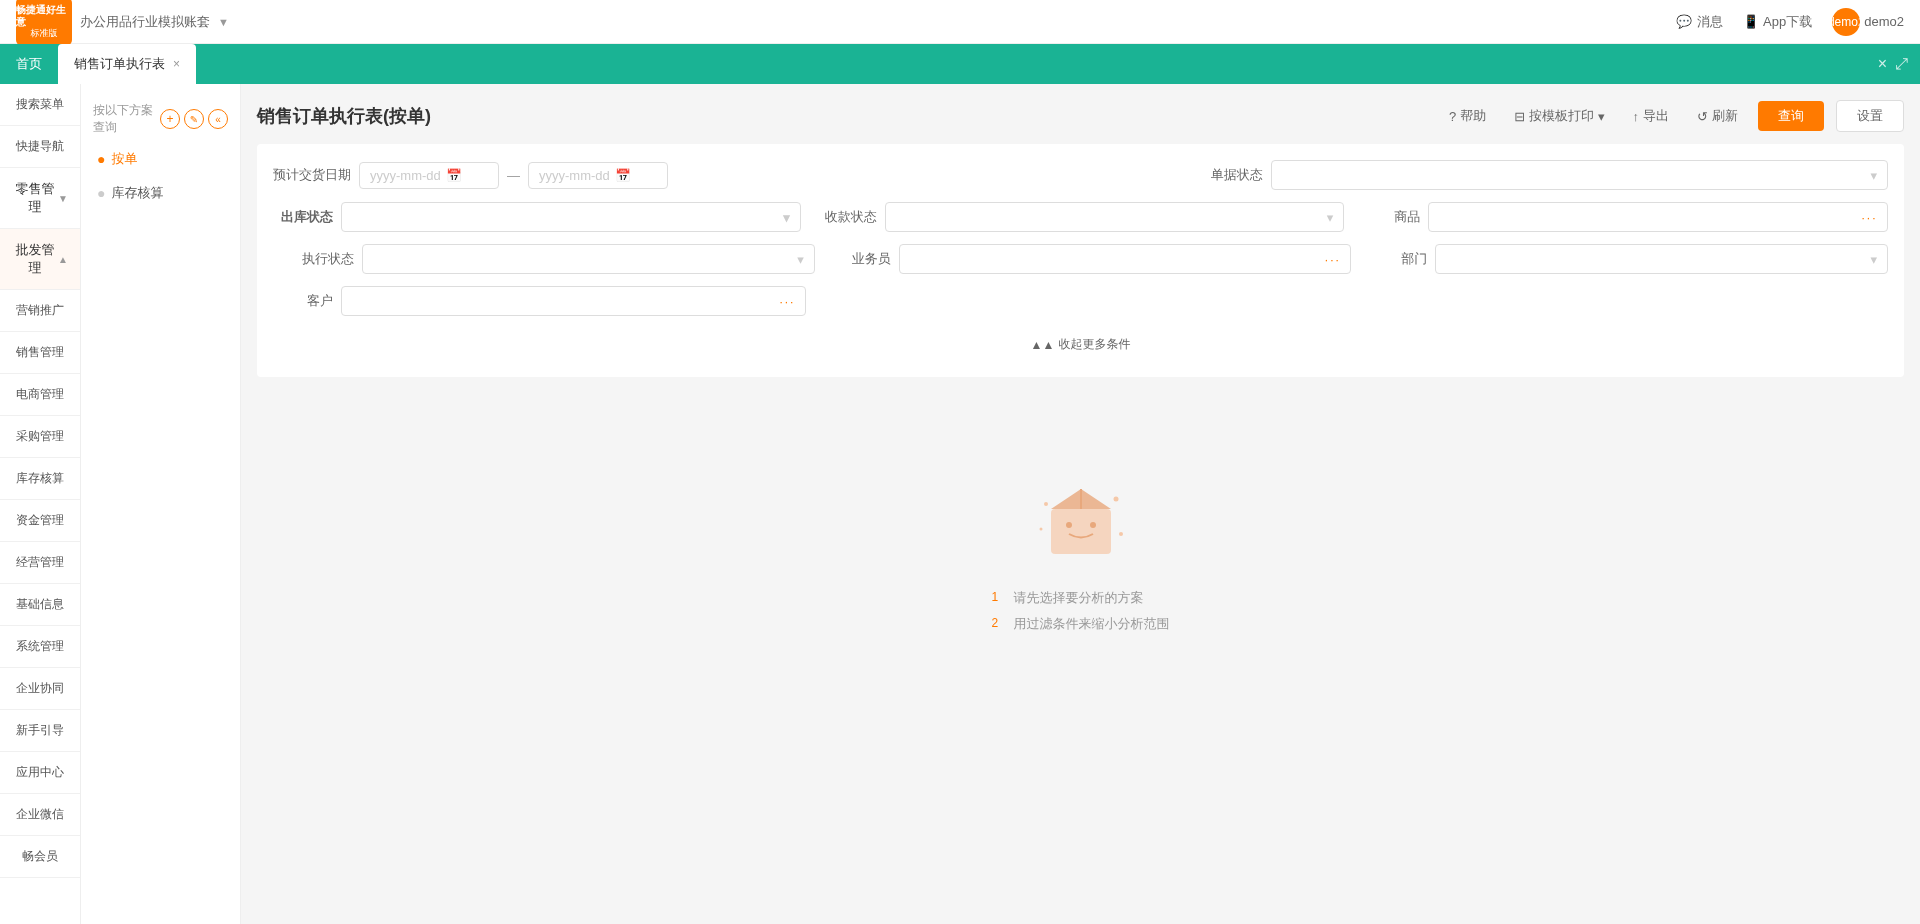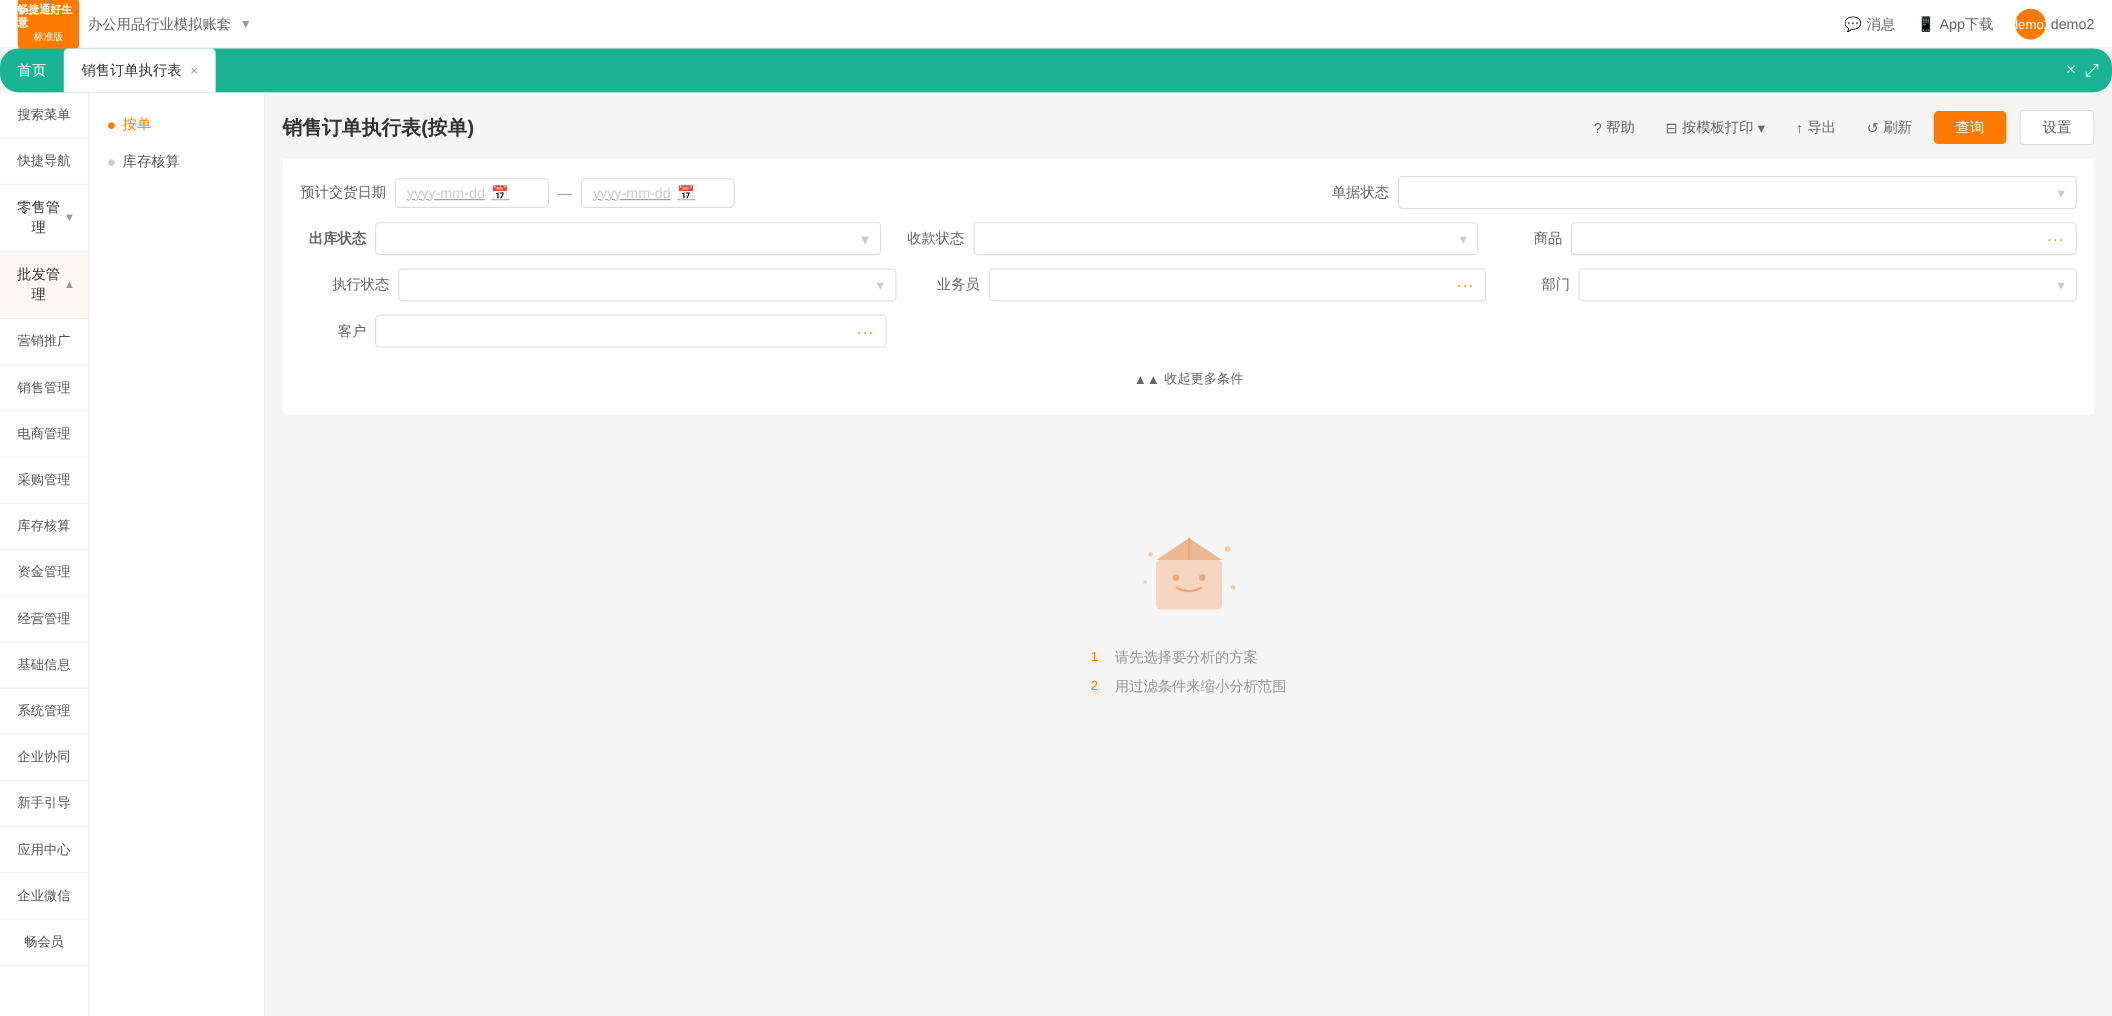--- a/index.html
+++ b/index.html
@@ -30,21 +30,20 @@
     .avatar { width: 28px; height: 28px; border-radius: 50%; background: #ff7a00; display: flex; align-items: center; justify-content: center; color: #fff; font-size: 12px; overflow: hidden; }
 
     
     .tab-bar {
       background: #1ab394;
       height: 40px;
       display: flex;
       align-items: center;
       padding: 0 0 0 0;
       flex-shrink: 0;
-      border-radius: 17px;
     }
     .tab-item {
       height: 40px;
       display: flex;
       align-items: center;
       padding: 0 16px;
       cursor: pointer;
       font-size: 13px;
       color: rgba(255,255,255,0.85);
       position: relative;
@@ -184,21 +183,20 @@
       cursor: pointer;
       min-height: 30px;
     }
     .filter-control .caret { color: #ccc; }
     .filter-control .dots { color: #ff7a00; letter-spacing: 1px; }
     .date-input {
       border: 1px solid #ddd; border-radius: 4px; padding: 5px 10px;
       font-size: 13px; color: #999; background: #fff;
       display: flex; align-items: center; gap: 6px; cursor: pointer;
       min-width: 140px;
-      text-decoration: underline;
     }
     .date-sep { color: #999; }
 
     
     .date-pills { display: flex; align-items: center; gap: 4px; }
     .date-pill {
       padding: 2px 8px; border-radius: 12px; font-size: 12px;
       cursor: pointer; color: #666; background: #f5f5f5;
     }
     .date-pill.active { background: #ff7a00; color: #fff; }
@@ -333,20 +331,28 @@
       <span>企业微信</span>
     </div>
     <div class="sidebar-item">
       <span>畅会员</span>
     </div>
   </div>
 
   <div class="content-panel">
 
     <div class="sub-menu">
+      <div class="sub-menu-header">
+        <span class="sub-menu-label">按以下方案查询</span>
+        <div class="sub-menu-actions">
+          <div class="icon-circle">+</div>
+          <div class="icon-circle" style="font-size:10px;">✎</div>
+          <div class="icon-circle" style="font-size:10px;">«</div>
+        </div>
+      </div>
       <div class="sub-menu-item active">
         <span style="color:#ff7a00; font-size:14px;">●</span>
         <span>按单</span>
       </div>
       <div class="sub-menu-item">
         <span style="color:#ccc; font-size:14px;">●</span>
         <span>库存核算</span>
       </div>
     </div>
 

